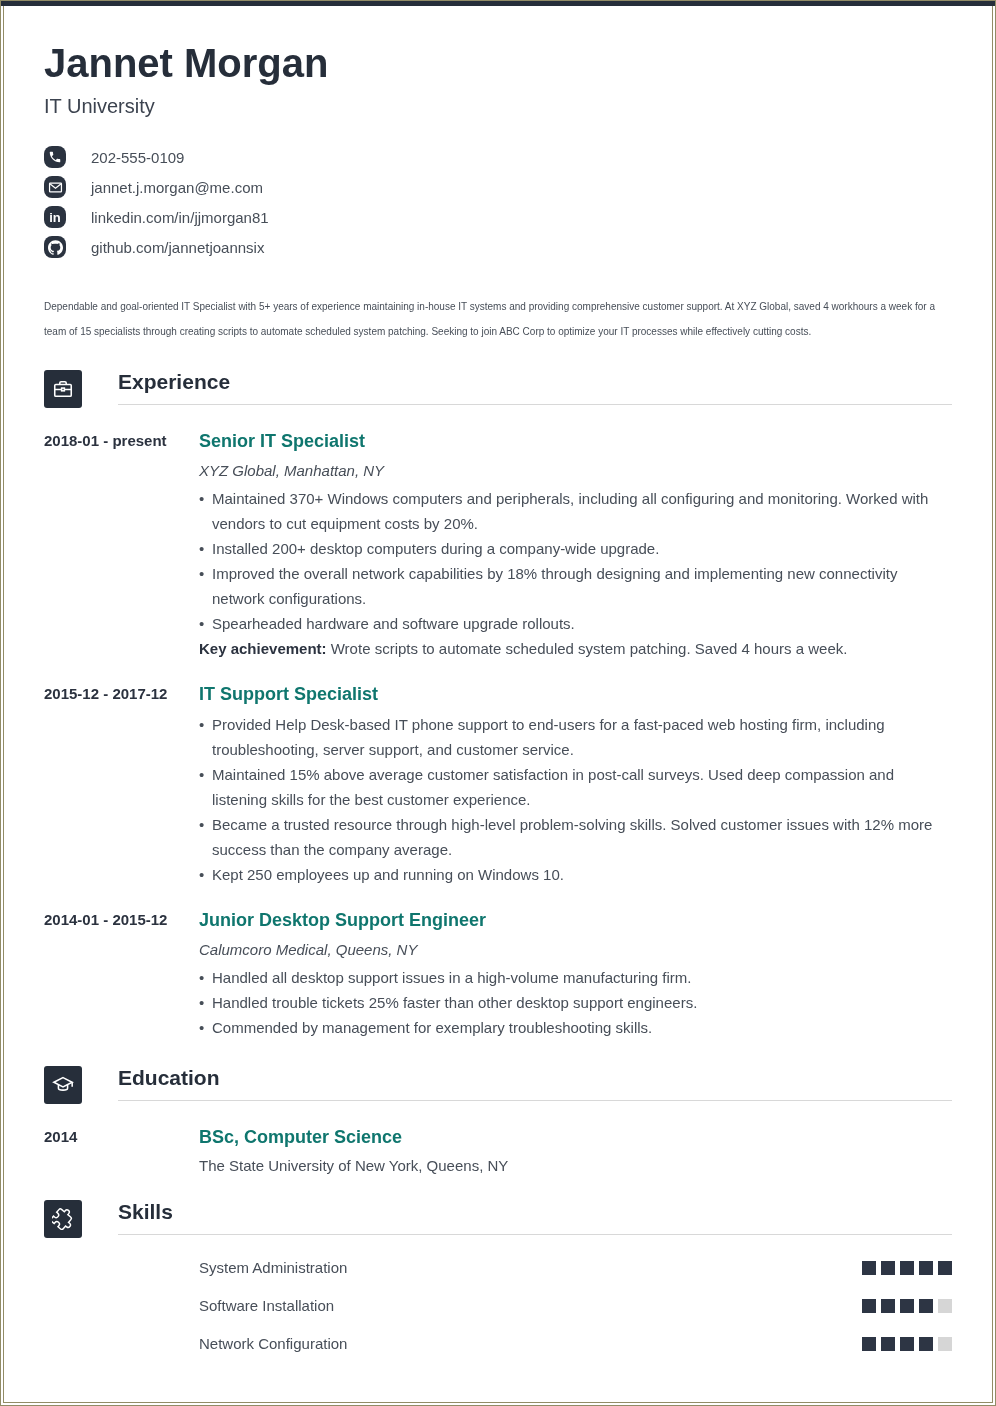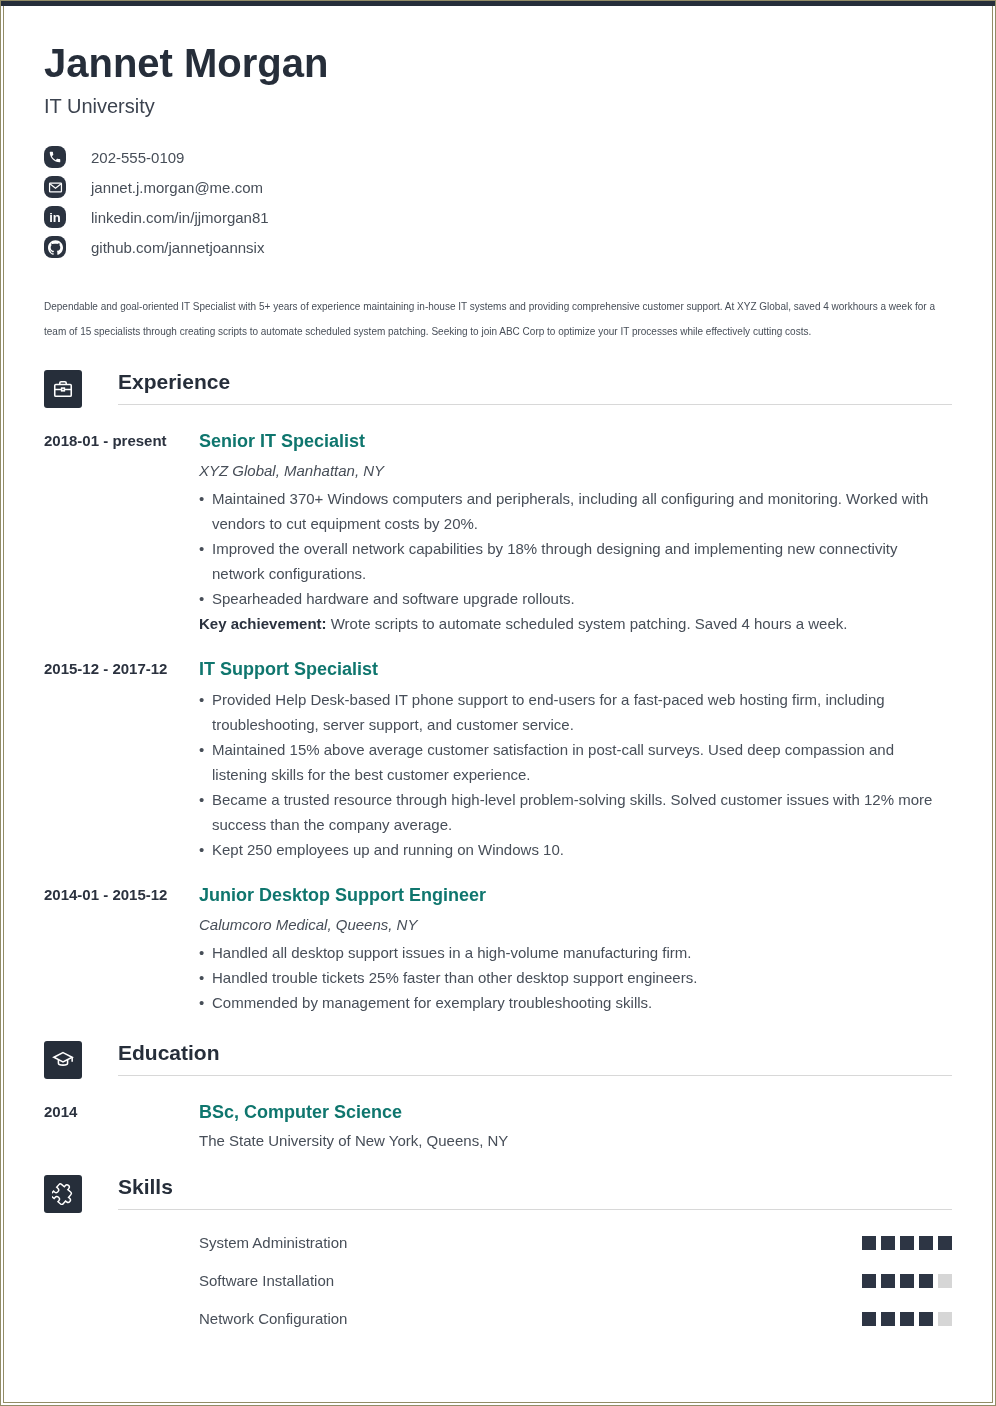--- a/index.html
+++ b/index.html
@@ -154,20 +154,21 @@
 
     <div>
 
         <div class="entry">
           <div class="date-col">2018-01 - present</div>
           <div class="body-col">
             <div class="job-title">Senior IT Specialist</div>
             <div class="company">XYZ Global, Manhattan, NY</div>
             <ul class="bullets">
               <li>Maintained 370+ Windows computers and peripherals, including all configuring and monitoring. Worked with vendors to cut equipment costs by 20%.</li>
+              <li>Installed 200+ desktop computers during a company-wide upgrade.</li>
               <li>Improved the overall network capabilities by 18% through designing and implementing new connectivity network configurations.</li>
               <li>Spearheaded hardware and software upgrade rollouts.</li>
             </ul>
             <p class="key-achievement">
               <span class="ka-label">Key achievement:</span>
               <span>Wrote scripts to automate scheduled system patching. Saved 4 hours a week.</span>
             </p>
           </div>
         </div>
 

